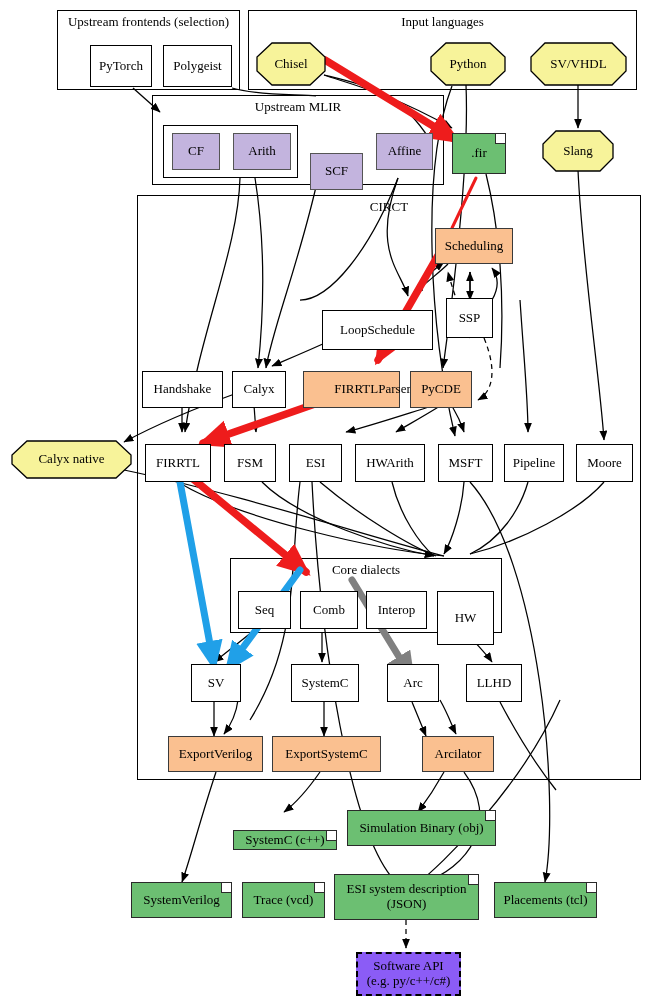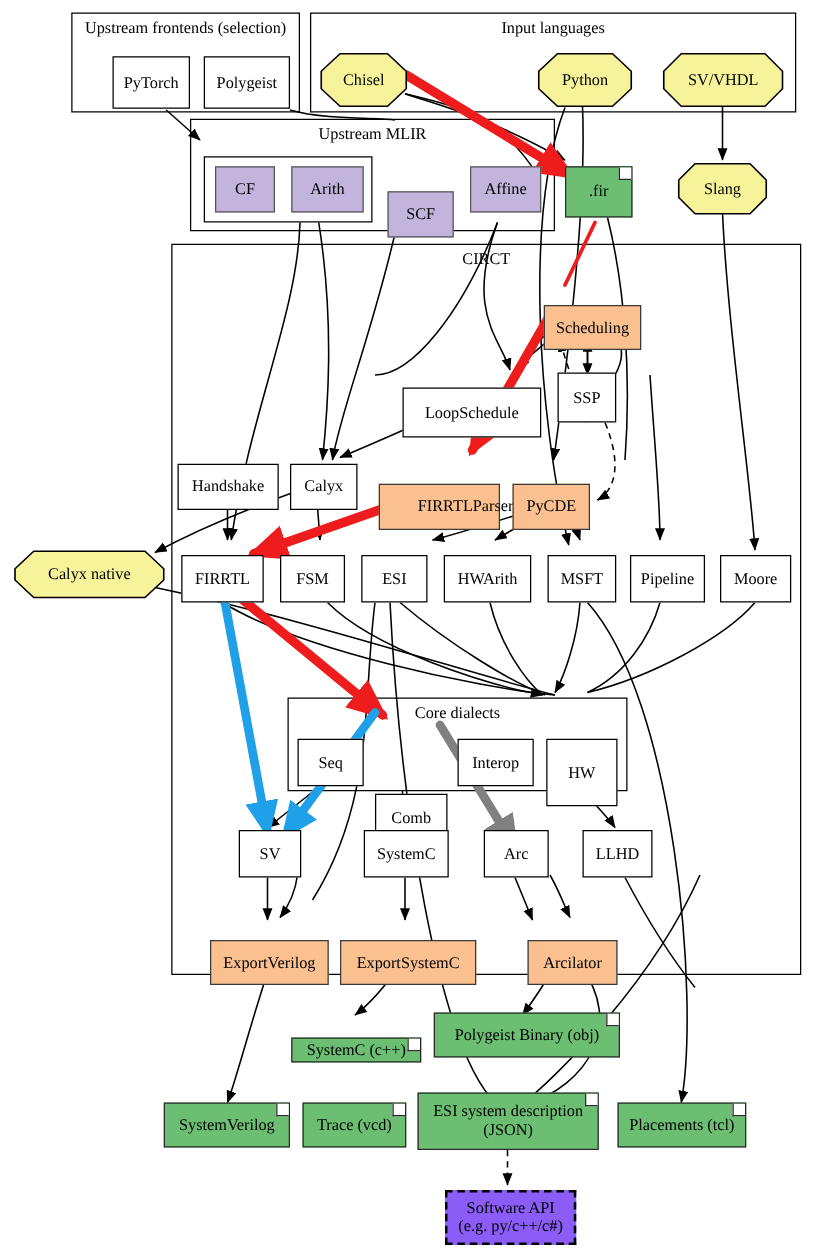--- a/index.html
+++ b/index.html
@@ -5,21 +5,21 @@
   html,body{margin:0;padding:0;background:#ffffff;}
   #stage{position:relative;width:654px;height:1000px;background:#fff;
          font-family:"Liberation Serif","DejaVu Serif",serif;overflow:hidden;}
   svg.layer{position:absolute;left:0;top:0;width:654px;height:1000px;pointer-events:none;}
   .node{position:absolute;box-sizing:border-box;display:flex;align-items:center;
         justify-content:center;text-align:center;color:#000;line-height:1.12;}
   .rect{border:1.3px solid #000;background:#fff;}
   .grp{position:absolute;box-sizing:border-box;border:1.3px solid #000;background:transparent;}
   .grp > .gl{position:absolute;top:3px;left:0;width:100%;text-align:center;}
   .mlirbox{background:#c3b4de;border:1.3px solid #555;}
-  .orange{background:#fac090;border:1.3px solid #3a3a3a;margin-top:16px;}
+  .orange{background:#fac090;border:1.3px solid #3a3a3a;}
   .dashed{border:2px dashed #000;background:#8b5cf6;}
   .note{background:#6cbf72;border:1.3px solid #2a2a2a;}
   .noteinner{position:relative;width:100%;height:100%;display:flex;align-items:center;
              justify-content:center;text-align:center;}
   .dogear{position:absolute;right:0;top:0;width:9px;height:9px;background:#fff;
           border-left:1.2px solid #2a2a2a;border-bottom:1.2px solid #2a2a2a;}
   .t13{font-size:13px;}
 </style>
 </head>
 <body>
@@ -215,39 +215,39 @@
 
   <div class="node rect t13" style="left:145px;top:444px;width:66px;height:38px;">FIRRTL</div>
   <div class="node rect t13" style="left:224px;top:444px;width:52px;height:38px;">FSM</div>
   <div class="node rect t13" style="left:289px;top:444px;width:53px;height:38px;">ESI</div>
   <div class="node rect t13" style="left:355px;top:444px;width:70px;height:38px;">HWArith</div>
   <div class="node rect t13" style="left:438px;top:444px;width:55px;height:38px;">MSFT</div>
   <div class="node rect t13" style="left:504px;top:444px;width:60px;height:38px;">Pipeline</div>
   <div class="node rect t13" style="left:576px;top:444px;width:57px;height:38px;">Moore</div>
 
   <div class="node rect t13" style="left:238px;top:591px;width:53px;height:38px;">Seq</div>
-  <div class="node rect t13" style="left:300px;top:591px;width:58px;height:38px;margin-top:44px;">Comb</div>
+  <div class="node rect t13" style="left:300px;top:591px;width:58px;height:38px;">Comb</div>
   <div class="node rect t13" style="left:366px;top:591px;width:61px;height:38px;">Interop</div>
   <div class="node rect t13" style="left:437px;top:591px;width:57px;height:54px;">HW</div>
 
   <div class="node rect t13" style="left:191px;top:664px;width:50px;height:38px;">SV</div>
   <div class="node rect t13" style="left:291px;top:664px;width:68px;height:38px;">SystemC</div>
   <div class="node rect t13" style="left:387px;top:664px;width:52px;height:38px;">Arc</div>
   <div class="node rect t13" style="left:466px;top:664px;width:56px;height:38px;">LLHD</div>
 
   <div class="node orange t13" style="left:168px;top:736px;width:95px;height:36px;">ExportVerilog</div>
   <div class="node orange t13" style="left:272px;top:736px;width:109px;height:36px;">ExportSystemC</div>
   <div class="node orange t13" style="left:422px;top:736px;width:72px;height:36px;">Arcilator</div>
 
   <div class="node note t13" style="left:233px;top:830px;width:104px;height:20px;">
     <span class="noteinner">SystemC (c++)</span>
     <span class="dogear"></span>
   </div>
   <div class="node note t13" style="left:347px;top:810px;width:149px;height:36px;">
-    <span class="noteinner">Polygeist Binary (obj)</span>
+    <span class="noteinner">Simulation Binary (obj)</span>
     <span class="dogear"></span>
   </div>
 
   <div class="node note t13" style="left:131px;top:882px;width:101px;height:36px;">
     <span class="noteinner">SystemVerilog</span>
     <span class="dogear"></span>
   </div>
   <div class="node note t13" style="left:242px;top:882px;width:83px;height:36px;">
     <span class="noteinner">Trace (vcd)</span>
     <span class="dogear"></span>

